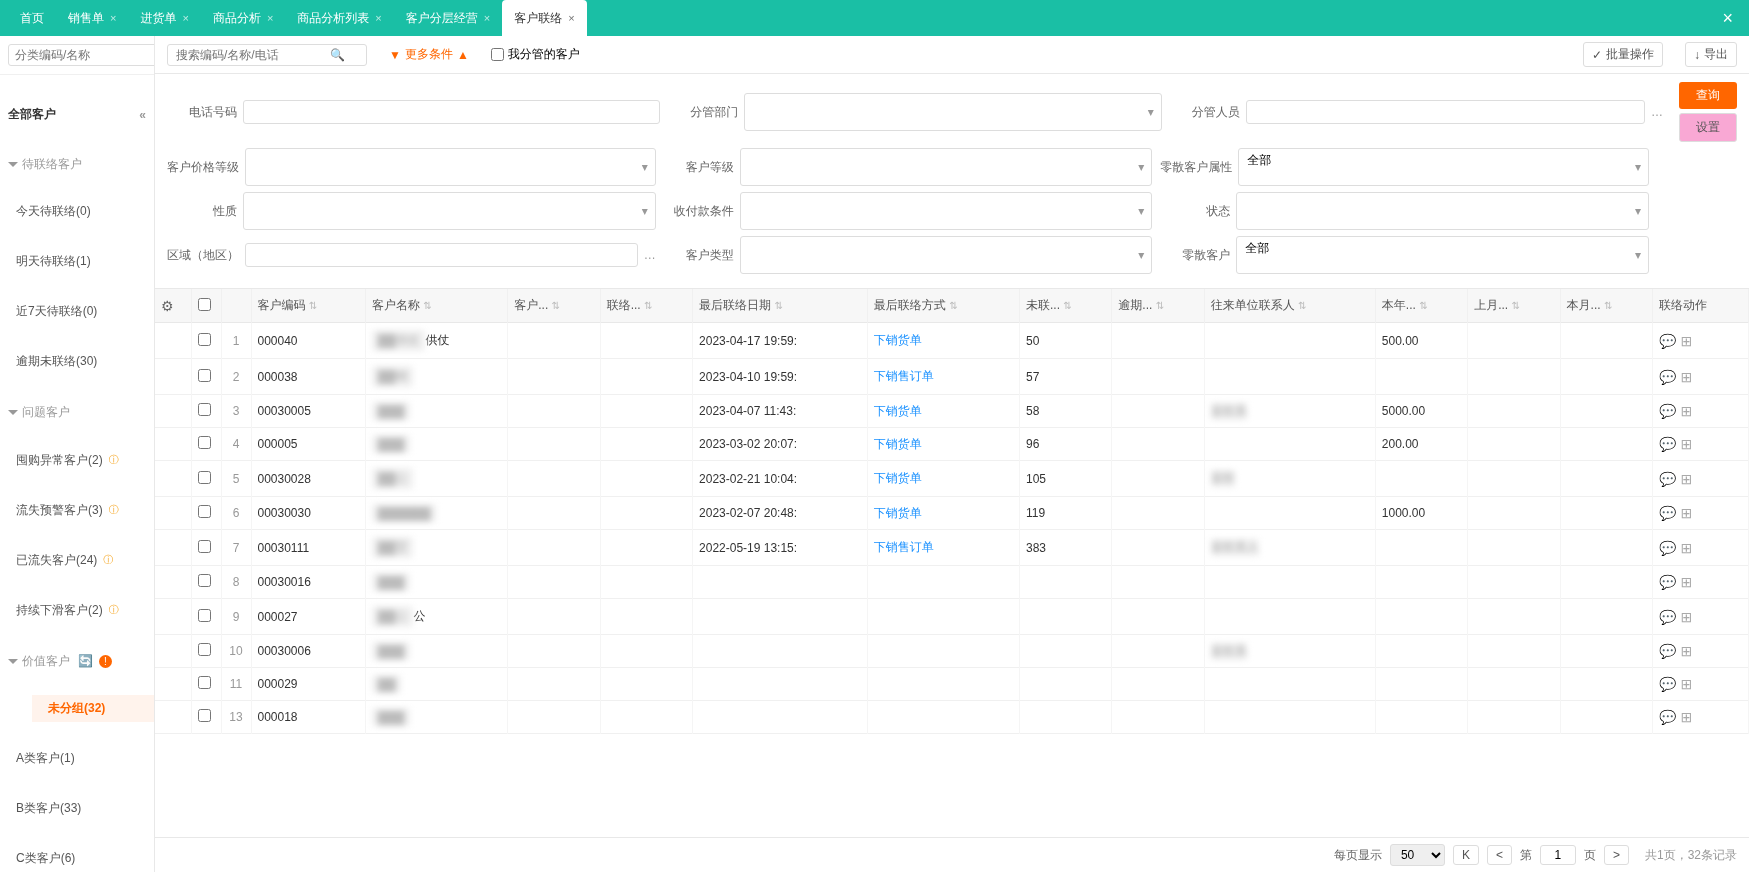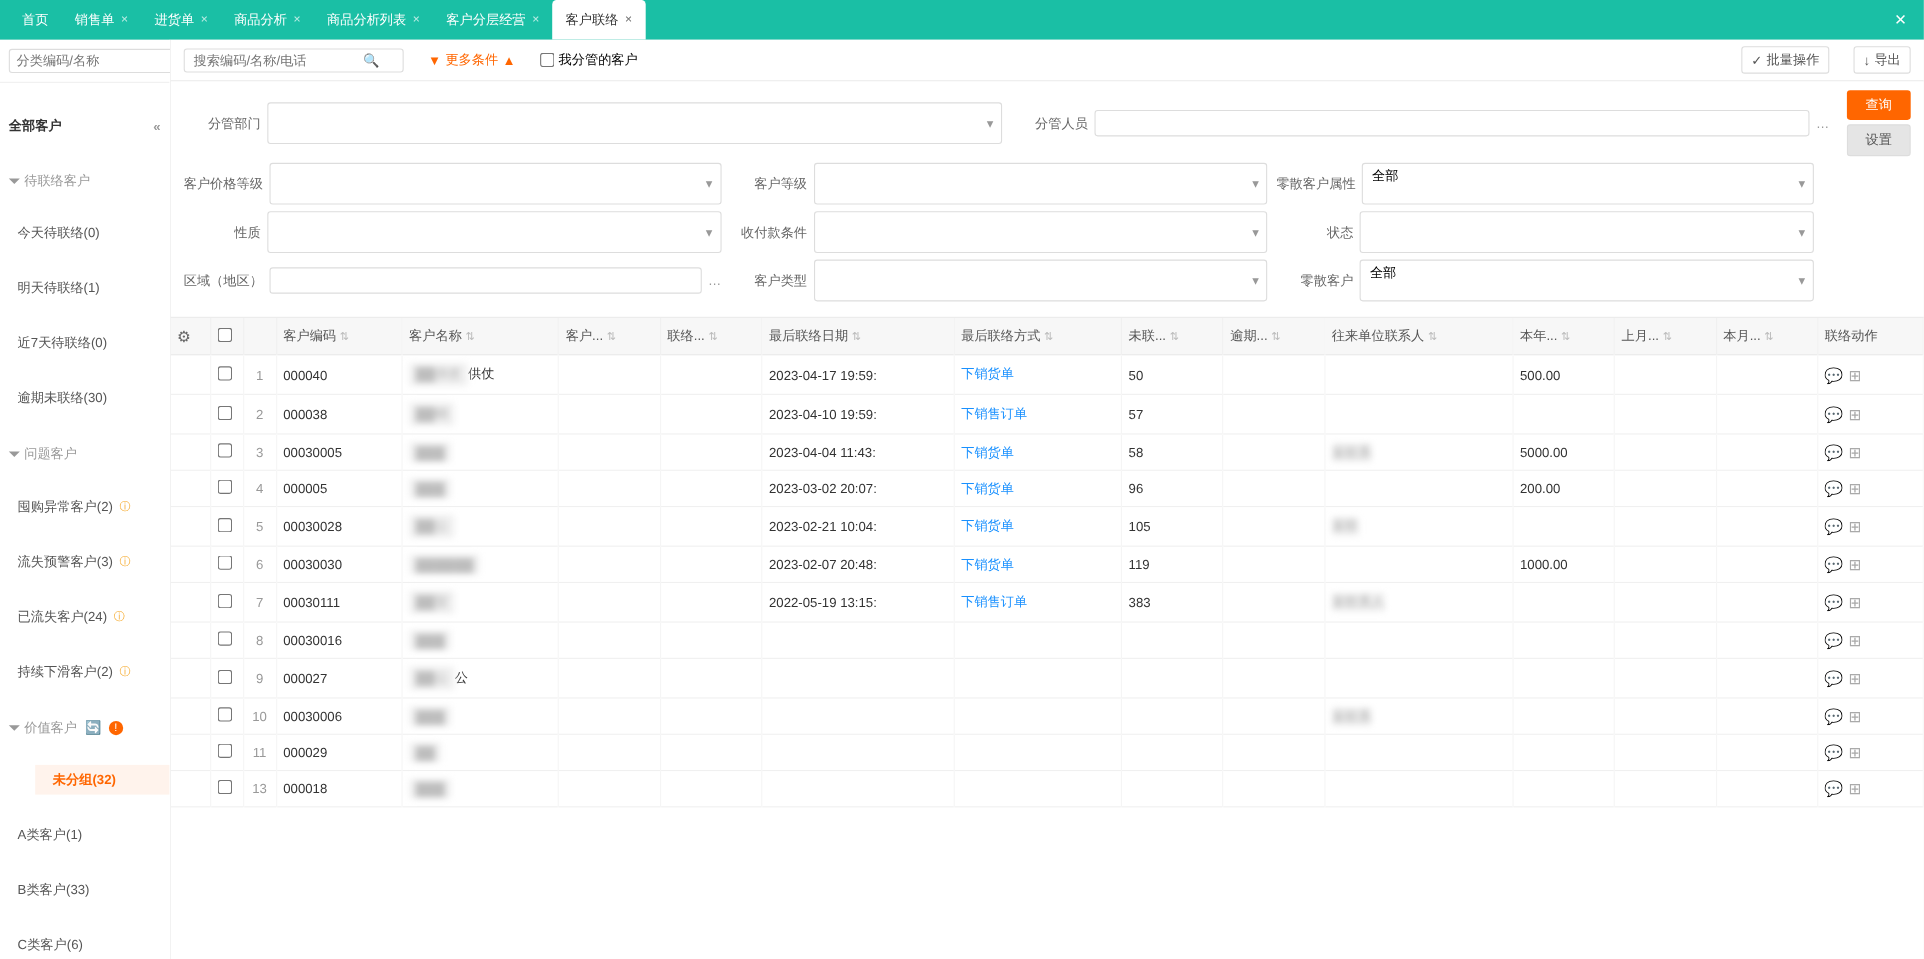--- a/index.html
+++ b/index.html
@@ -224,21 +224,21 @@
     .btn-query {
       background: #ff6600;
       color: #fff;
       border: none;
       border-radius: 3px;
       padding: 5px 16px;
       cursor: pointer;
       font-size: 12px;
     }
     .btn-reset {
-      background: #e5e5e5;
+      background: #f9a8d4;
       color: #555;
       border: 1px solid #ddd;
       border-radius: 3px;
       padding: 5px 16px;
       cursor: pointer;
       font-size: 12px;
       text-align: right;
     }
     .more-dots { color: #999; cursor: pointer; }
 
@@ -467,20 +467,24 @@
       <button class="action-btn">
         <span>↓</span>
         <span>导出</span>
       </button>
     </div>
 
     <div class="advanced-filter">
 
       <div class="filter-row">
         <div class="filter-field">
+          <span class="filter-label">电话号码</span>
+          <input class="filter-input" type="text" value="" style="">
+        </div>
+        <div class="filter-field">
           <span class="filter-label">分管部门</span>
           <div class="filter-select-wrap">
             <select><option></option></select>
             <span class="chevron">▾</span>
           </div>
         </div>
         <div class="filter-field">
           <span class="filter-label">分管人员</span>
           <div class="filter-select-wrap">
             <input class="filter-input" type="text" value="" style="width: 100%;">
@@ -643,21 +647,21 @@
               </td>
             </tr>
             <tr>
               <td></td>
               <td><input type="checkbox" class="checkbox" style=""></td>
               <td class="row-num">3</td>
               <td>00030005</td>
               <td><span class="blurred" style="font-size: 12px; padding: 2px 6px;">▓▓▓</span></td>
               <td></td>
               <td></td>
-              <td>2023-04-04 11:43:</td>
+              <td>2023-04-07 11:43:</td>
               <td><a class="link-text">下销货单</a></td>
               <td>58</td>
               <td></td>
               <td><span class="blurred">某联系</span></td>
               <td>5000.00</td>
               <td></td>
               <td></td>
               <td>
                 <div class="action-icons">
                   <span class="action-icon">💬</span>
@@ -869,14 +873,29 @@
                 <div class="action-icons">
                   <span class="action-icon">💬</span>
                   <span class="action-icon">⊞</span>
                 </div>
               </td>
             </tr>
           </tbody>
       </table>
     </div>
 
+    <div class="table-footer">
+      <span class="page-size-label">每页显示</span>
+      <select class="page-size-select">
+        <option>20</option>
+        <option selected="">50</option>
+        <option>100</option>
+      </select>
+      <button class="page-btn">K</button>
+      <button class="page-btn">&lt;</button>
+      <span style="color:#666;">第</span>
+      <input type="text" class="page-num-input" value="1" style="">
+      <span style="color:#666;">页</span>
+      <button class="page-btn">&gt;</button>
+      <span class="total-info">共1页，32条记录</span>
+    </div>
   </div>
 </div>
 
 </body></html>

